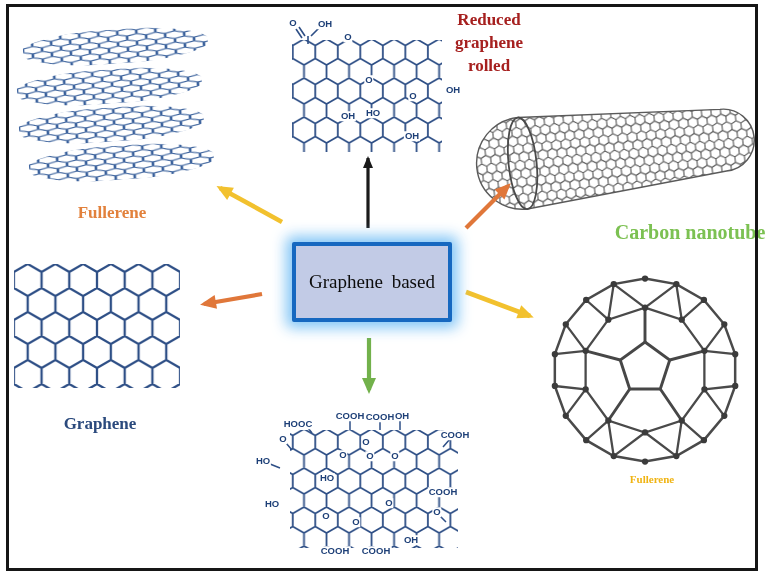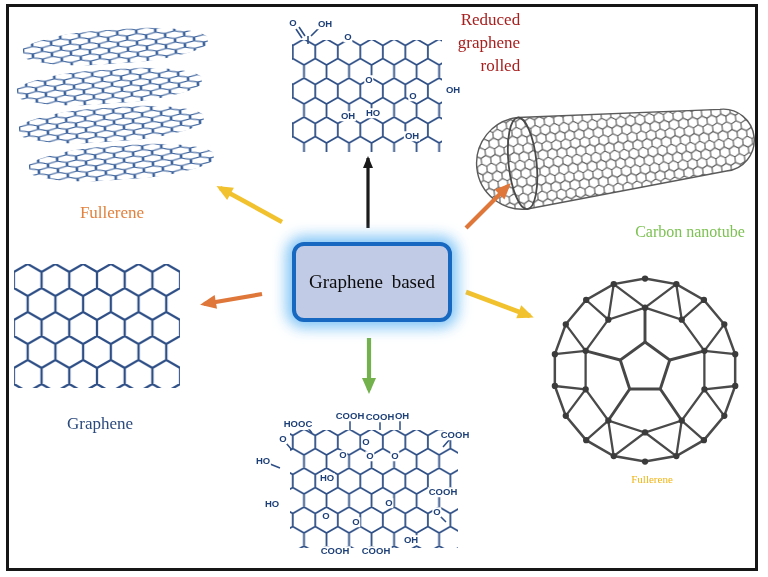--- a/index.html
+++ b/index.html
@@ -1,32 +1,32 @@
 <!DOCTYPE html>
 <html><head>
 <meta charset="utf-8">
 <style>
   html,body{margin:0;padding:0;background:#ffffff;}
   #canvas{position:relative;width:768px;height:577px;background:#ffffff;overflow:hidden;
           font-family:"Liberation Serif", serif;}
   #frame{position:absolute;left:6px;top:4px;right:10px;bottom:6px;border:3px solid #161616;}
   svg.gfx{position:absolute;left:0;top:0;}
-  .lbl{position:absolute;transform:translate(-50%,-50%);font-weight:normal;white-space:nowrap;
-       text-align:right;line-height:1.35;}
+  .lbl{position:absolute;transform:translate(-50%,-50%);font-weight:bold;white-space:nowrap;
+       text-align:center;line-height:1.35;}
   .lbl-graphite{color:#e2813c;font-size:17px;}
   .lbl-rgo{color:#a6201f;font-size:17px;}
-  .lbl-cnt{color:#7cc152;font-size:16px;}
+  .lbl-cnt{color:#7cc152;font-size:20px;}
   .lbl-graphene{color:#2b4a7d;font-size:17px;}
   .lbl-fullerene{color:#f0b413;font-size:11px;}
   .lbl-go{color:#d92121;font-size:17px;}
   .chem{position:absolute;transform:translate(-50%,-50%);font-family:"Liberation Sans",sans-serif;
         font-size:9.5px;font-weight:bold;color:#1d3f77;background:#ffffff;padding:0 1px;
         white-space:nowrap;line-height:1;}
   #centerbox{position:absolute;left:292px;top:242px;width:160px;height:80px;box-sizing:border-box;
-             background:#c2cbe6;border:4px solid #1668c0;border-radius:12px;
+             background:#c2cbe6;border:4px solid #1668c0;border-radius:2px;
              box-shadow:0 0 14px 6px rgba(125,195,245,0.95);
              display:flex;flex-direction:column;align-items:center;justify-content:center;}
   #centerbox .boxline{font-size:19px;color:#0d0d0d;line-height:26px;word-spacing:4px;}
 </style>
 </head>
 <body>
 
 <div id="canvas">
 
   <svg class="gfx" width="768" height="577" viewBox="0 0 768 577">

